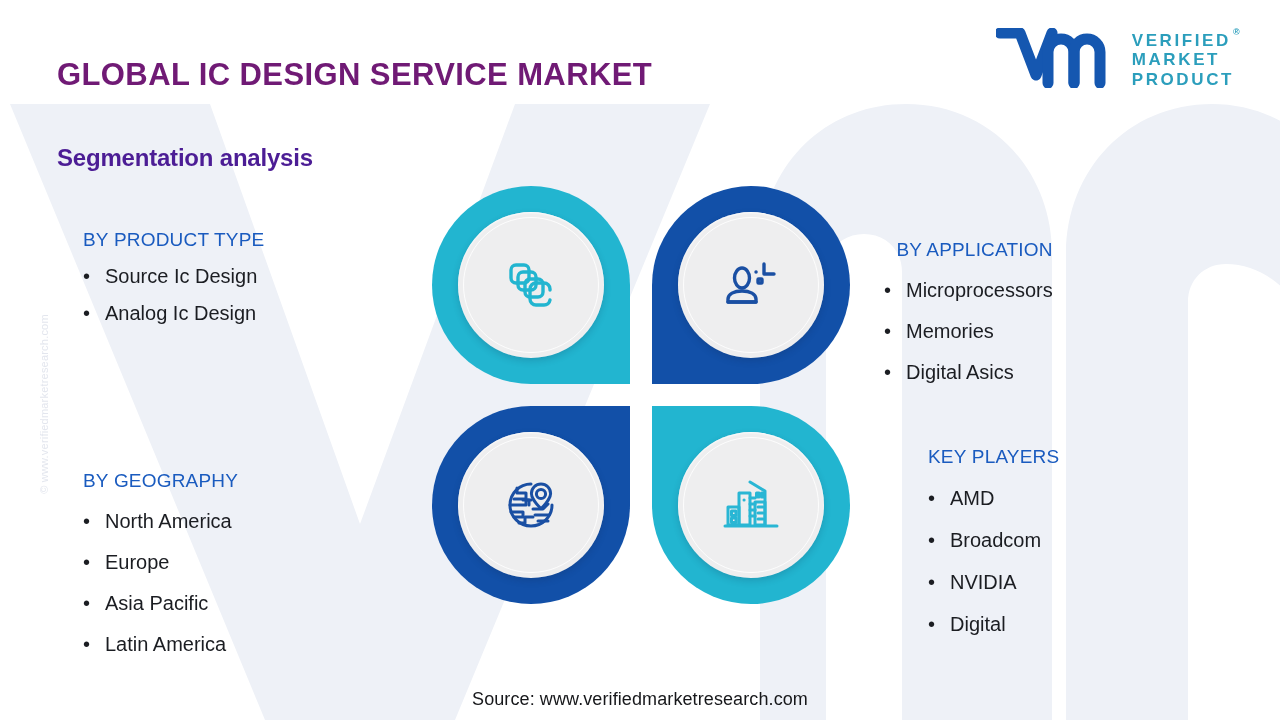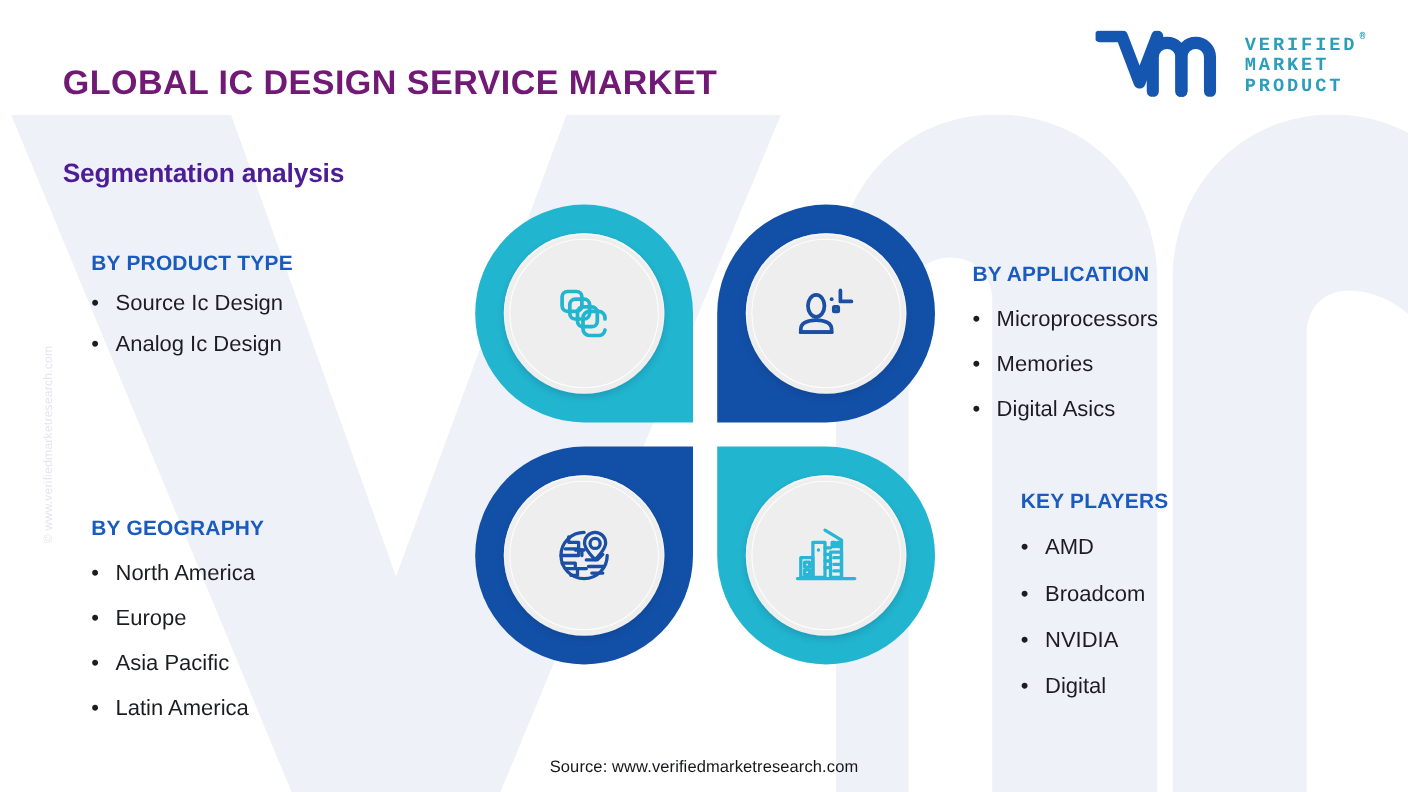--- a/index.html
+++ b/index.html
@@ -23,39 +23,40 @@
   }
   .subtitle{
     position:absolute;left:57px;top:144px;
     font-size:24px;font-weight:700;letter-spacing:-.2px;
     color:#4c1d95;white-space:nowrap;
   }
 
   
   .logo{position:absolute;right:46px;top:28px;display:flex;align-items:center;gap:14px;}
   .logo-mark{display:block;}
-  .logo-words{display:flex;flex-direction:column;line-height:1.12;font-family:Liberation Mono, monospace;}
+  .logo-words{display:flex;flex-direction:column;line-height:1.12;}
   .logo-words span{
     font-size:17px;font-weight:700;letter-spacing:2.6px;color:#2b9ebc;
     position:relative;white-space:nowrap;
   }
   .logo-reg{
     position:absolute;top:-4px;margin-left:2px;font-size:9px;letter-spacing:0;color:#2b9ebc;
   }
 
   
   .vwm{
     position:absolute;left:-86px;top:398px;width:260px;
     transform:rotate(-90deg);transform-origin:center center;
     font-size:11px;color:#e3e6ee;letter-spacing:.2px;white-space:nowrap;
     text-align:center;
   }
   .sec-head{
-    font-size:19px;font-weight:700;letter-spacing:.2px;color:#1a5bbf;
+    font-size:19px;font-weight:400;letter-spacing:.2px;color:#1a5bbf;
     white-space:nowrap;
+    text-align:right;
   }
   .sec-list{list-style:none;margin:0;padding:0;}
   .sec-list li{
     display:flex;align-items:flex-start;
     font-size:20px;color:#1b1d22;white-space:nowrap;
   }
   .bullet{
     width:22px;flex:none;text-align:left;color:#1b1d22;font-size:20px;line-height:1.1;
   }
 
@@ -92,21 +93,21 @@
 
   
   #petal-product{left:2px;top:0px;}
   #petal-application{left:222px;top:0px;}
   #petal-geography{left:2px;top:220px;}
   #petal-keyplayers{left:222px;top:220px;}
 
   
   .source{
     position:absolute;left:0;right:0;top:689px;text-align:center;
-    font-size:15px;color:#16171a;letter-spacing:.1px;
+    font-size:18px;color:#16171a;letter-spacing:.1px;
   }
 </style>
 </head>
 <body>
 
 <div id="stage">
 
   <div class="bg-wrap">
     <svg width="1280" height="616" viewBox="0 0 1280 616" aria-hidden="true">
       <g fill="#eef1f7">

